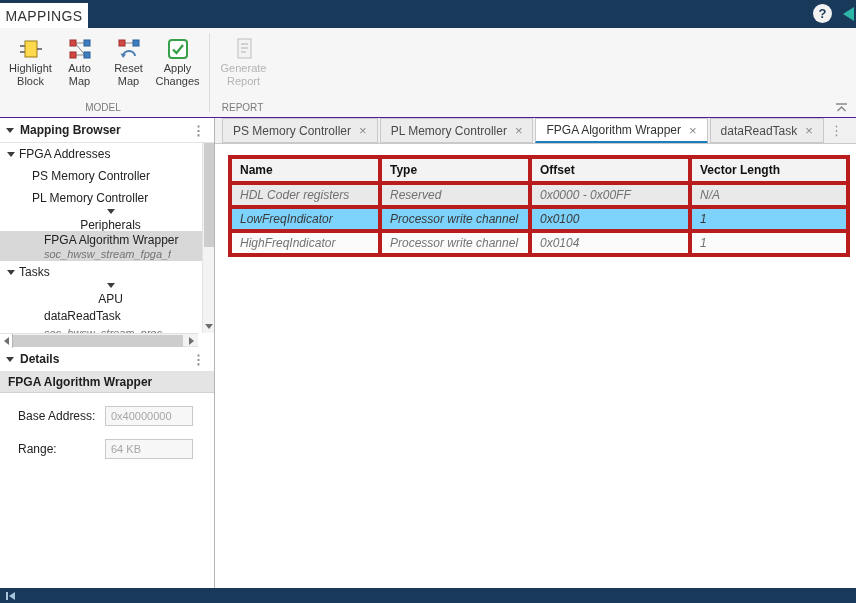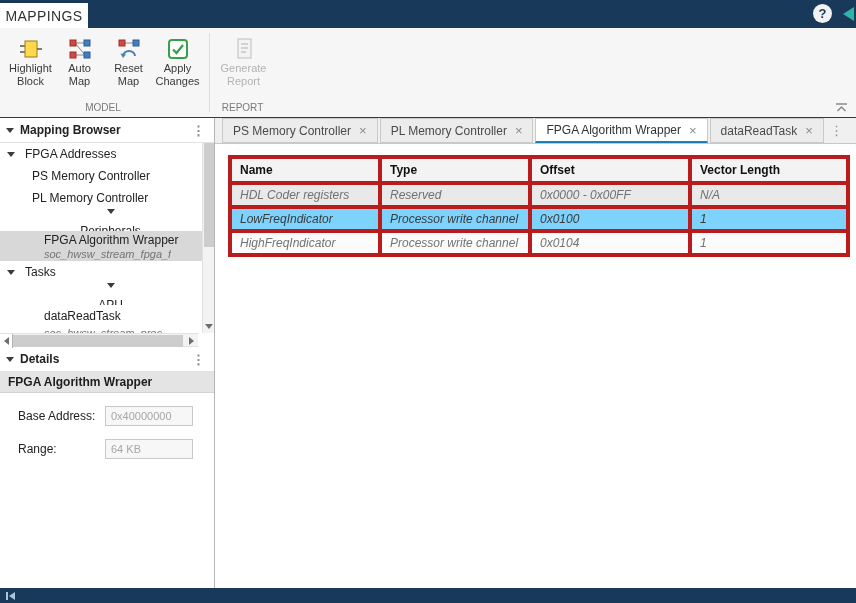--- a/index.html
+++ b/index.html
@@ -36,21 +36,21 @@
 
   .panel-hdr { height:25px; border-bottom:1px solid #e3e3e3; display:flex; align-items:center; gap:6px;
                padding:0 6px; font-weight:bold; color:#222; background:#fff; }
   .tri { width:0; height:0; border-left:4px solid transparent; border-right:4px solid transparent;
          border-top:5px solid #3c3c3c; flex:none; }
   .kebab { margin-left:auto; color:#8a8a8a; font-size:13px; padding:0 3px; cursor:default; }
 
   
   .tree { position:relative; height:190px; overflow:hidden; }
   .tree-rows { position:absolute; top:0; left:0; right:12px; bottom:0; }
-  .trow { height:22px; display:flex; align-items:center; gap:10px; color:#222; cursor:default; }
+  .trow { height:22px; display:flex; align-items:center; gap:4px; color:#222; cursor:default; }
   .trow .tlabel { white-space:nowrap; overflow:hidden; }
   .pl0 { padding-left:7px; }  .pl1t { padding-left:19px;flex-direction:column; } .pl1 { padding-left:32px; } .pl2 { padding-left:44px; }
   .trow.sel { height:30px; flex-direction:column; align-items:flex-start; justify-content:center; gap:1px;
               background:#d8d8d8; }
   .tsub { font-style:italic; color:#737373; font-size:11px; white-space:nowrap; overflow:hidden; max-width:160px; }
   .tsubclip { height:6px; overflow:hidden; padding-left:44px; font-style:italic; color:#737373;
               font-size:11px; line-height:12px; white-space:nowrap; }
 
   .vscroll { position:absolute; top:0; right:0; width:12px; height:190px; background:#f3f3f3; border-left:1px solid #e2e2e2; }
   .vthumb { position:absolute; top:0; left:1px; width:10px; height:104px; background:#cdcdcd; }

